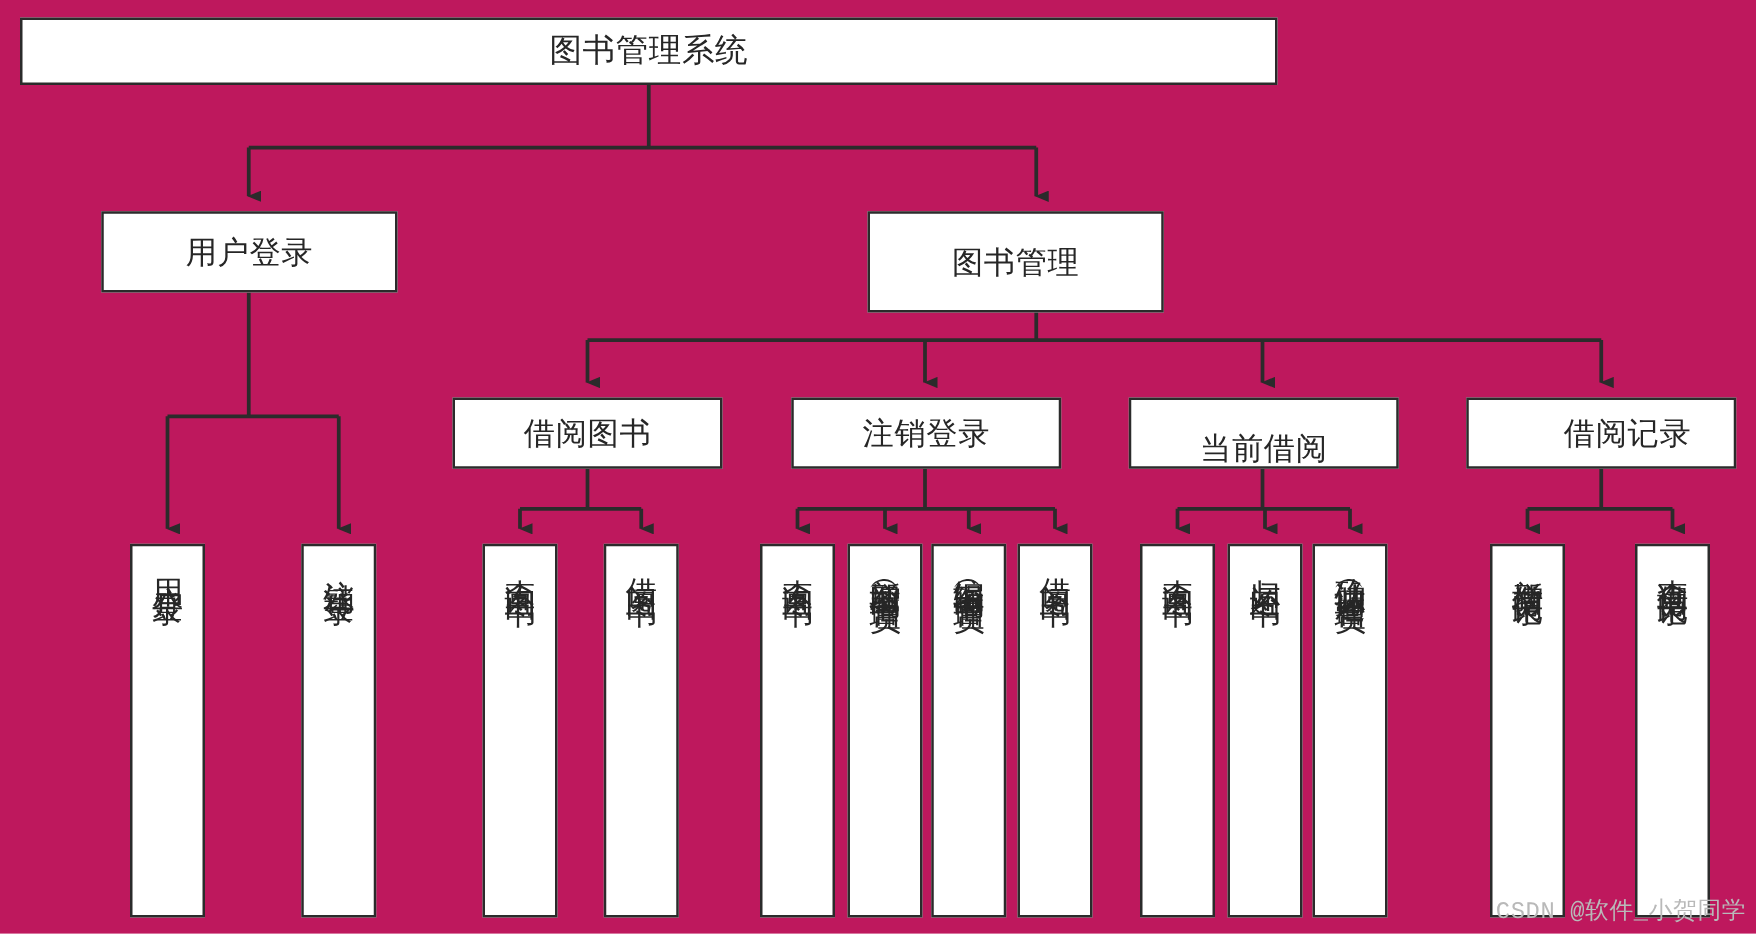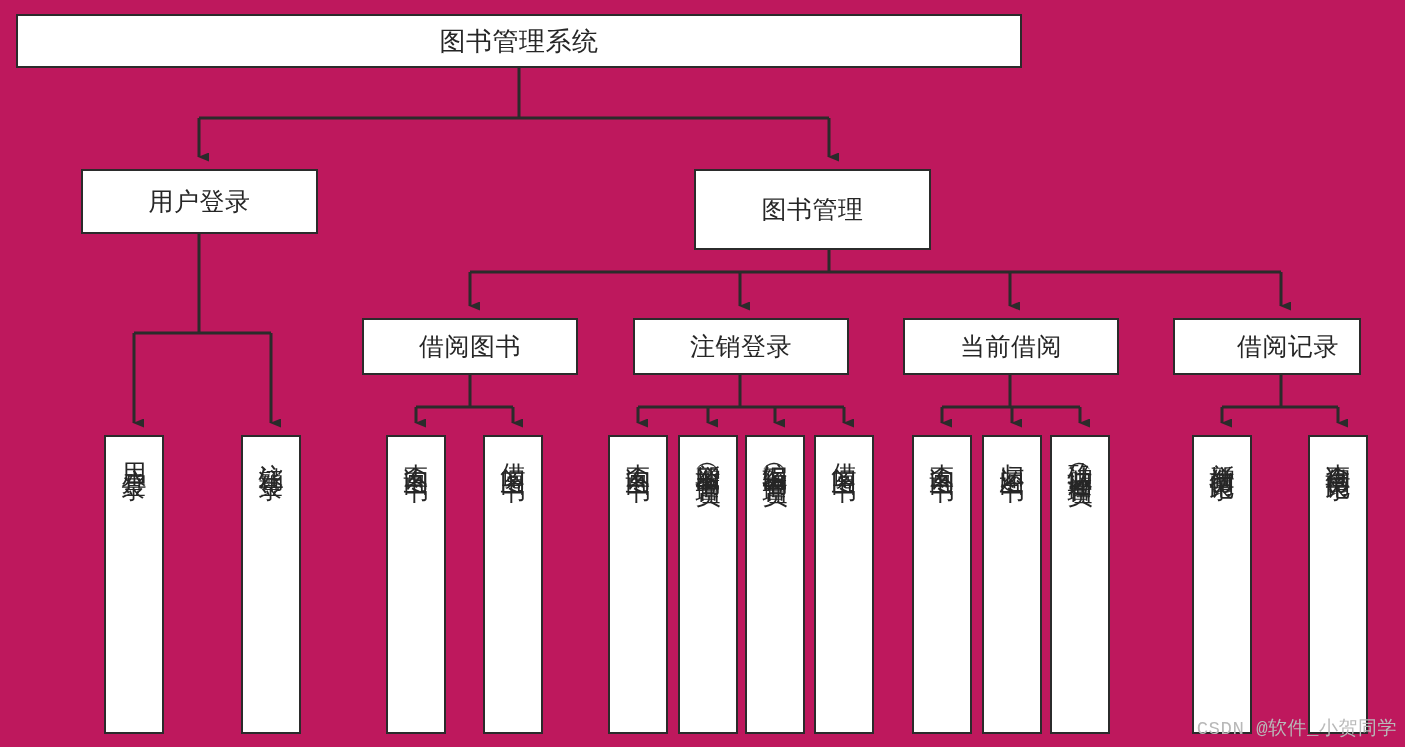--- a/index.html
+++ b/index.html
@@ -133,24 +133,24 @@
   <div class="node h" style="left: 694px; top: 169px; width: 237px; height: 81px;">
     <span class="label">图书管理</span>
   </div>
 
   <div class="node h" style="left: 362px; top: 318px; width: 216px; height: 57px;">
     <span class="label">借阅图书</span>
   </div>
   <div class="node h" style="left: 633px; top: 318px; width: 216px; height: 57px;">
     <span class="label">注销登录</span>
   </div>
-  <div class="node h" style="left: 903px; top: 318px; width: 216px; height: 57px;">
+  <div class="node h" style="left: 903px; top: 318px; width: 216px; height: 57px; align-items: flex-end;">
     <span class="label">当前借阅</span>
   </div>
-  <div class="node h" style="left: 1173px; top: 318px; width: 188px; height: 57px; padding-left: 42px;">
+  <div class="node h" style="left: 1173px; top: 318px; width: 216px; height: 57px; padding-left: 42px;">
     <span class="label">借阅记录</span>
   </div>
 
   <div class="node v" style="left: 104px; top: 435px; width: 60px; height: 299px;">
     <span class="label">用户登录</span>
   </div>
   <div class="node v" style="left: 241px; top: 435px; width: 60px; height: 299px;">
     <span class="label">注销登录</span>
   </div>
   <div class="node v" style="left: 386px; top: 435px; width: 60px; height: 299px;">

